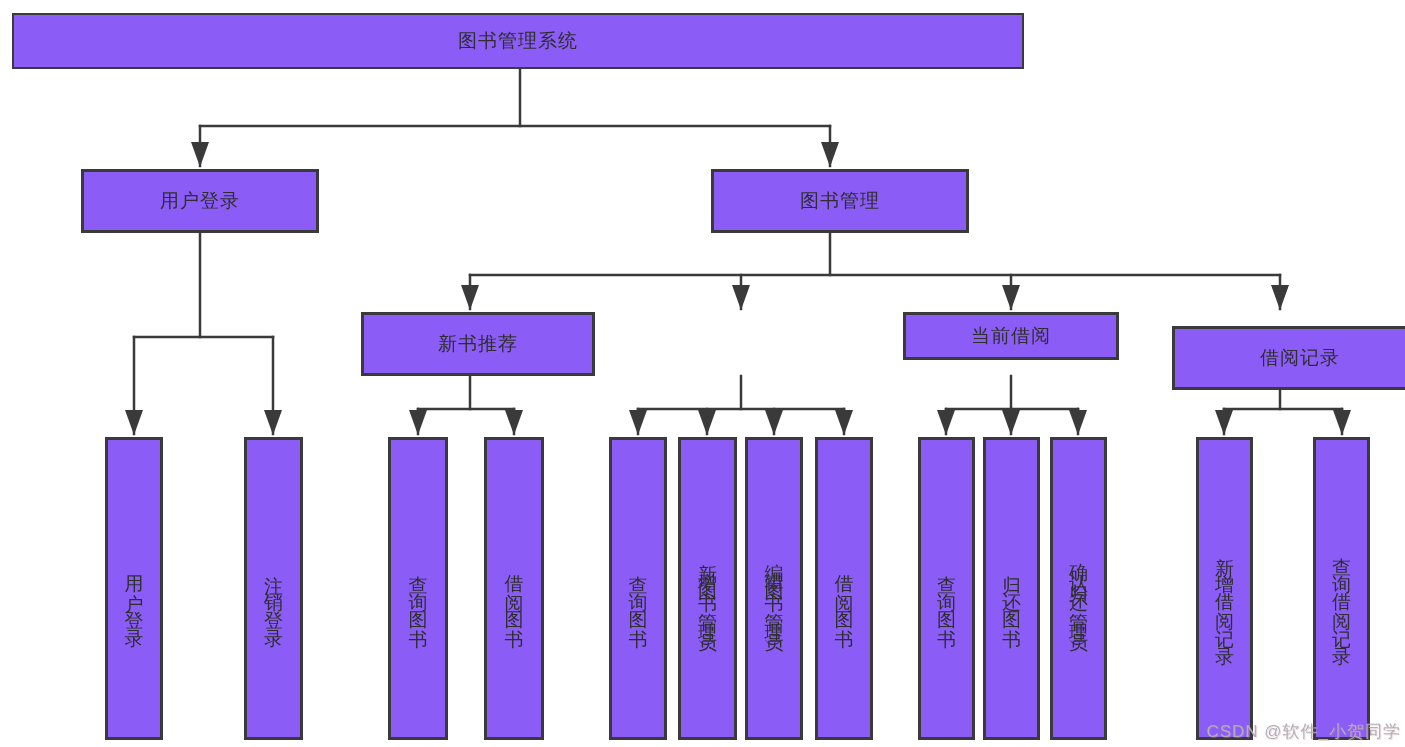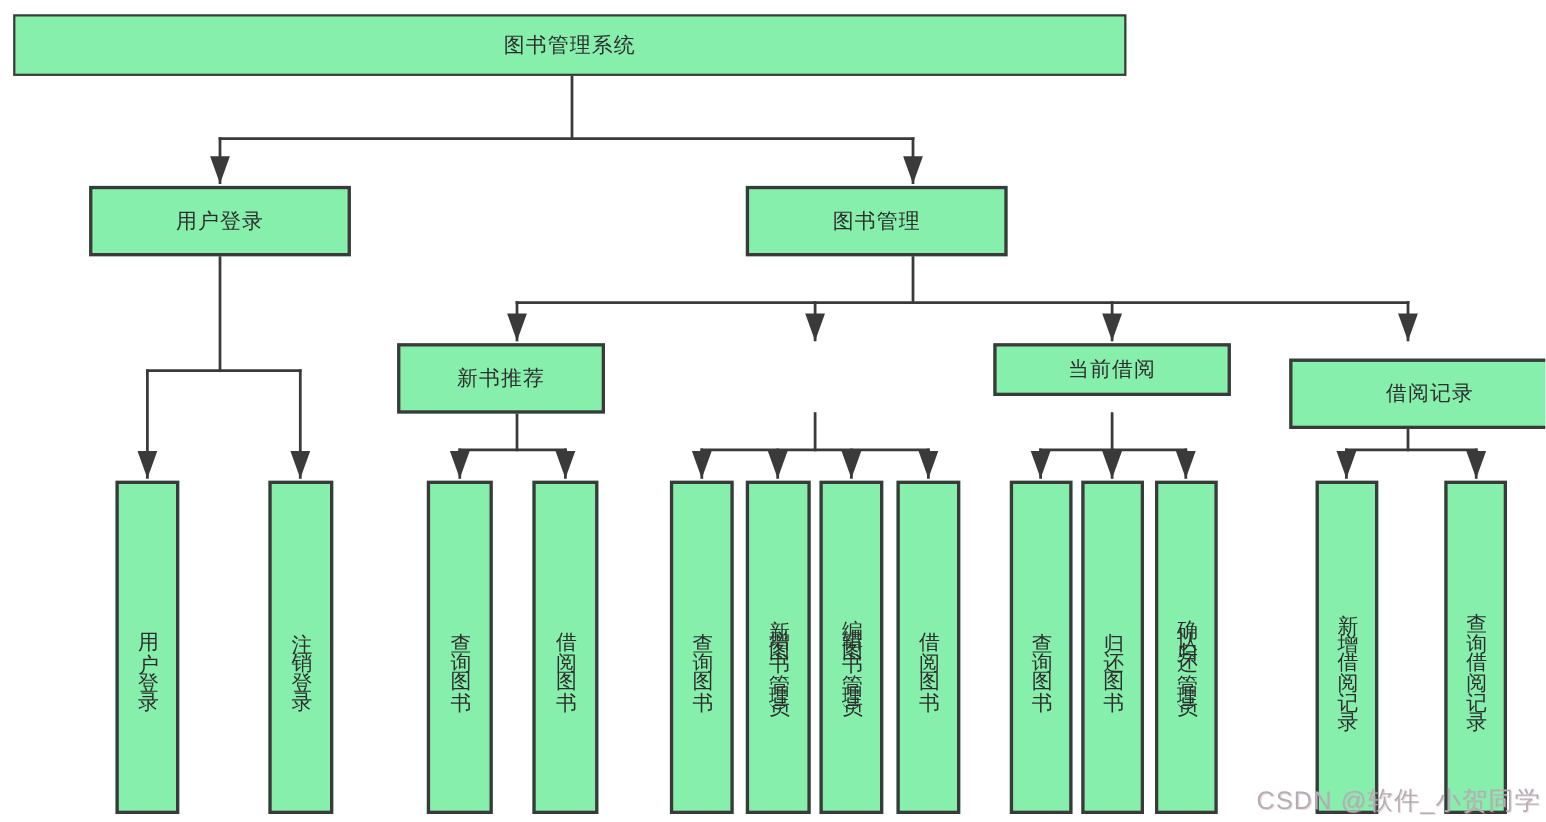--- a/index.html
+++ b/index.html
@@ -3,33 +3,33 @@
 <meta charset="utf-8">
 <style>
   html,body{margin:0;padding:0;background:#ffffff;}
   .canvas{
     position:relative;width:1405px;height:747px;background:#ffffff;
     font-family:"Liberation Sans",sans-serif;color:#2e2e2e;overflow:hidden;
   }
   .wires{position:absolute;left:0;top:0;z-index:1;}
   .wires line{stroke:#3a3a3a;stroke-width:2.5;stroke-linecap:square;}
   .node{
-    position:absolute;box-sizing:border-box;background:#86efac;
+    position:absolute;box-sizing:border-box;background:#8b5cf6;
     border:3px solid #3a3a3a;display:flex;align-items:center;justify-content:center;
     font-size:19px;letter-spacing:1px;z-index:2;white-space:nowrap;
   }
   .node.root{border-width:2px;}
   .node.leaf{
     writing-mode:vertical-rl;letter-spacing:18px;padding-top:14px;
     justify-content:center;font-size:19px;
   }
   .node.leaf.long{letter-spacing:10px;padding-top:8px;}
   .watermark{
     position:absolute;right:4px;bottom:4px;z-index:10;
-    font-size:23px;color:#b3aeb6;letter-spacing:1px;
+    font-size:17px;color:#b3aeb6;letter-spacing:1px;
     text-shadow:1px 1px 0 rgba(214,160,170,0.35);
   }
 </style>
 </head>
 <body>
 
 <div class="canvas">
 
   <svg class="wires" width="1405" height="747" viewBox="0 0 1405 747" aria-hidden="true">
     <defs>
@@ -89,23 +89,23 @@
       <line x1="1280" y1="376" x2="1280" y2="409"></line>
       <line x1="1224" y1="409" x2="1342" y2="409"></line>
       <line x1="1224" y1="409" x2="1224" y2="434" marker-end="url(#arw)"></line>
       <line x1="1342" y1="409" x2="1342" y2="434" marker-end="url(#arw)"></line>
     </g>
   </svg>
 
   <div class="node root" style="left:12px;top:13px;width:1012px;height:56px">图书管理系统</div>
 
   <div class="node" style="left:81px;top:169px;width:238px;height:64px">用户登录</div>
-  <div class="node" style="left:678px;top:169px;width:238px;height:64px">图书管理</div>
+  <div class="node" style="left:711px;top:169px;width:258px;height:64px">图书管理</div>
 
-  <div class="node" style="left:361px;top:312px;width:189px;height:64px">新书推荐</div>
+  <div class="node" style="left:361px;top:312px;width:234px;height:64px">新书推荐</div>
   <div class="node" style="left:903px;top:312px;width:216px;height:48px">当前借阅</div>
   <div class="node" style="left:1172px;top:326px;width:256px;height:64px">借阅记录</div>
 
   <div class="node leaf" style="left:105px;top:437px;width:58px;height:303px">用户登录</div>
   <div class="node leaf" style="left:244px;top:437px;width:59px;height:303px">注销登录</div>
 
   <div class="node leaf" style="left:388px;top:437px;width:60px;height:303px">查询图书</div>
   <div class="node leaf" style="left:484px;top:437px;width:60px;height:303px">借阅图书</div>
 
   <div class="node leaf" style="left:609px;top:437px;width:58px;height:303px">查询图书</div>

